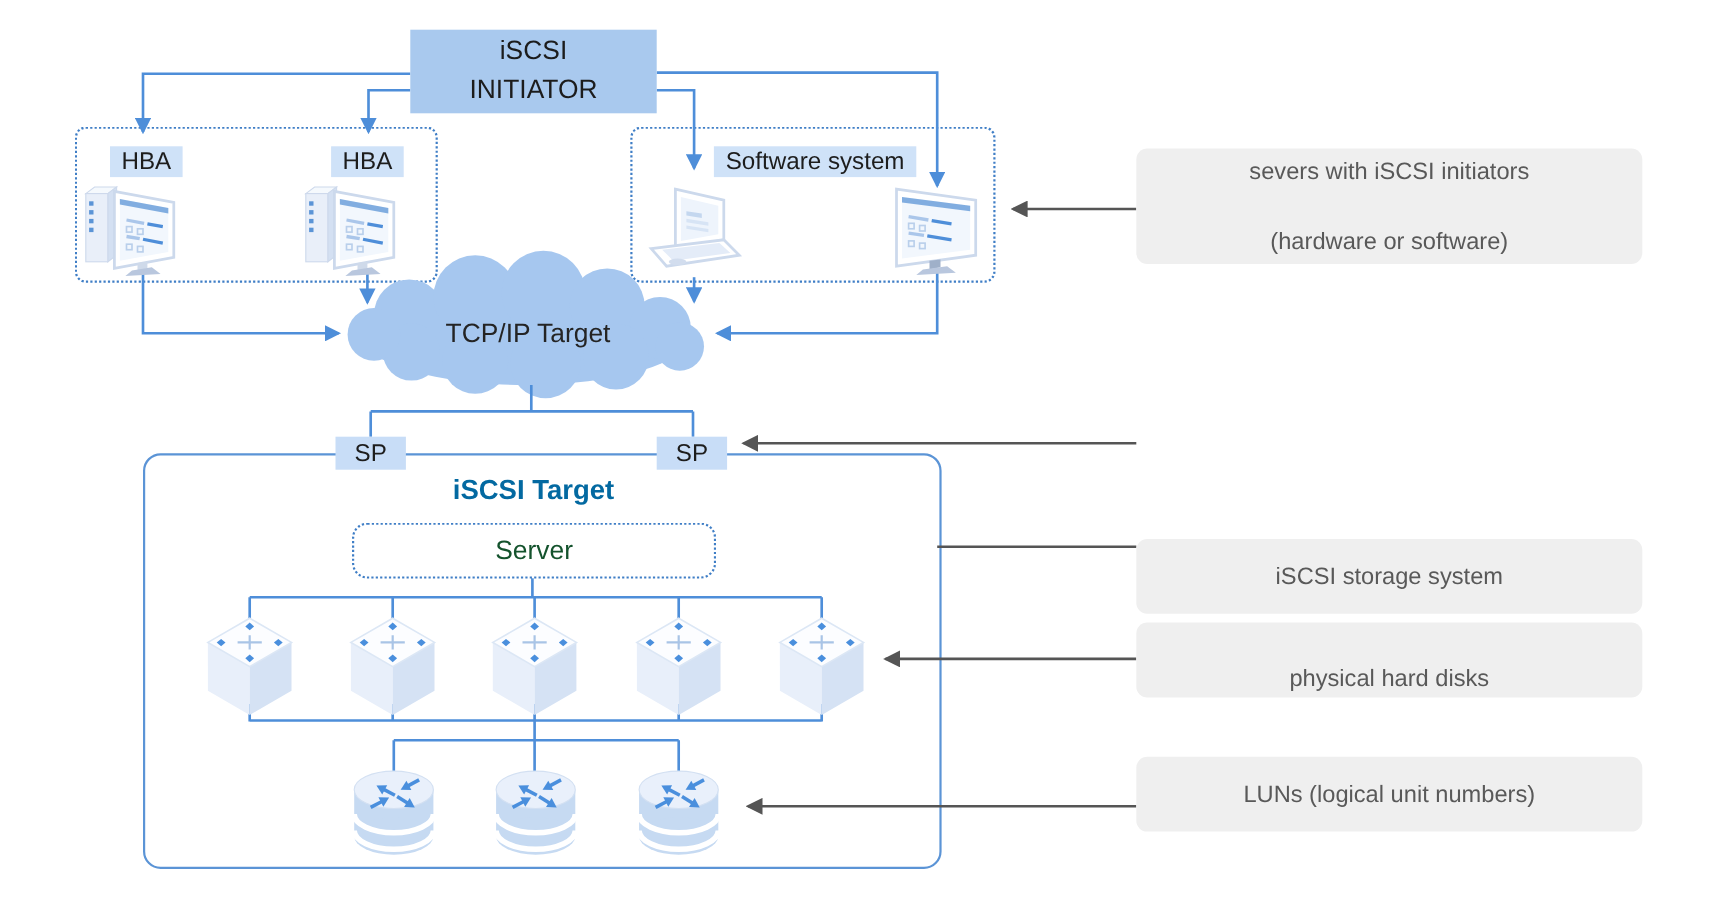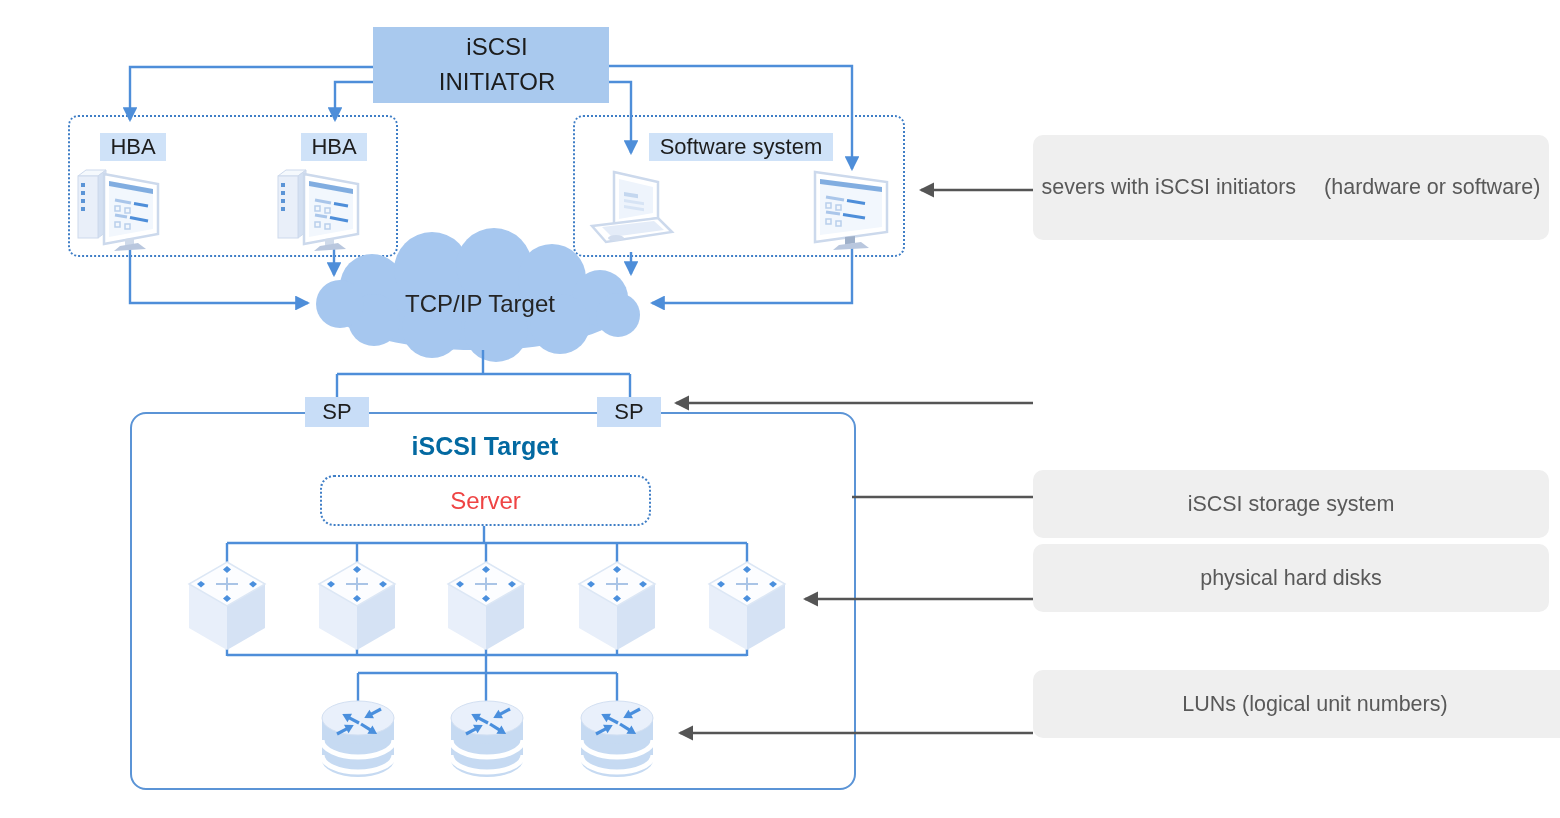--- a/index.html
+++ b/index.html
@@ -8,21 +8,21 @@
     font-family:"Liberation Sans","DejaVu Sans",sans-serif;overflow:hidden;
   }
   .abs{position:absolute;}
   .flexc{display:flex;align-items:center;justify-content:center;}
   svg.layer{position:absolute;left:0;top:0;width:1560px;height:818px;z-index:2;}
 
   
   .initiator{
     left:373px;top:27px;width:224px;height:76px;background:#a9c9ee;
     z-index:3;display:flex;flex-direction:column;align-items:center;justify-content:center;
-    font-size:24px;color:#1c1c1c;line-height:1.45;padding-left:12px;
+    font-size:24px;color:#1c1c1c;line-height:1.45;
   }
   .dashedbox{
     border:2px dotted #3f7ec6;border-radius:10px;background:transparent;z-index:1;
   }
   .dashed-left{left:68px;top:115px;width:326px;height:138px;}
   .dashed-right{left:573px;top:115px;width:328px;height:138px;}
   .chip{
     background:#cfe2f8;color:#1d1d1d;font-size:22px;z-index:3;white-space:nowrap;
   }
   .hba1{left:100px;top:133px;width:66px;height:28px;}
@@ -42,33 +42,33 @@
     left:130px;top:412px;width:722px;height:374px;
     border:2px solid #5b94d6;border-radius:16px;z-index:1;background:#fff;
   }
   .targetlabel{
     left:360px;top:431px;width:250px;height:30px;z-index:3;
     font-weight:bold;font-size:25px;color:#0369a1;
   }
   .serverbox{
     left:320px;top:475px;width:327px;height:47px;z-index:3;
     border:2px dotted #3f7ec6;border-radius:14px;background:#fff;
-    font-size:24px;color:#ef4444;
+    font-size:24px;color:#14532d;
   }
   
   .note{
-    left:1033px;width:516px;background:#efefef;border-radius:10px;z-index:3;
-    color:#595959;font-size:21.5px;display:flex;flex-direction:row;
+    left:1033px;width:460px;background:#efefef;border-radius:10px;z-index:3;
+    color:#595959;font-size:21.5px;display:flex;flex-direction:column;
     align-items:center;justify-content:center;line-height:1.6;text-align:center;gap:28px;
   }
   .note1{top:135px;height:105px;}
   .note2{top:370px;height:68px;}
-  .note3{top:470px;height:68px;}
-  .note4{top:544px;height:68px;}
-  .note5{top:670px;height:68px;padding-left:24px;}
+  .note3{top:490px;height:68px;}
+  .note4{top:566px;height:68px;justify-content:flex-end;}
+  .note5{top:688px;height:68px;}
 </style>
 </head>
 <body>
 
 <div id="canvas">
 
   <div class="abs dashedbox dashed-left"></div>
   <div class="abs dashedbox dashed-right"></div>
   <div class="abs storagebox"></div>
 

